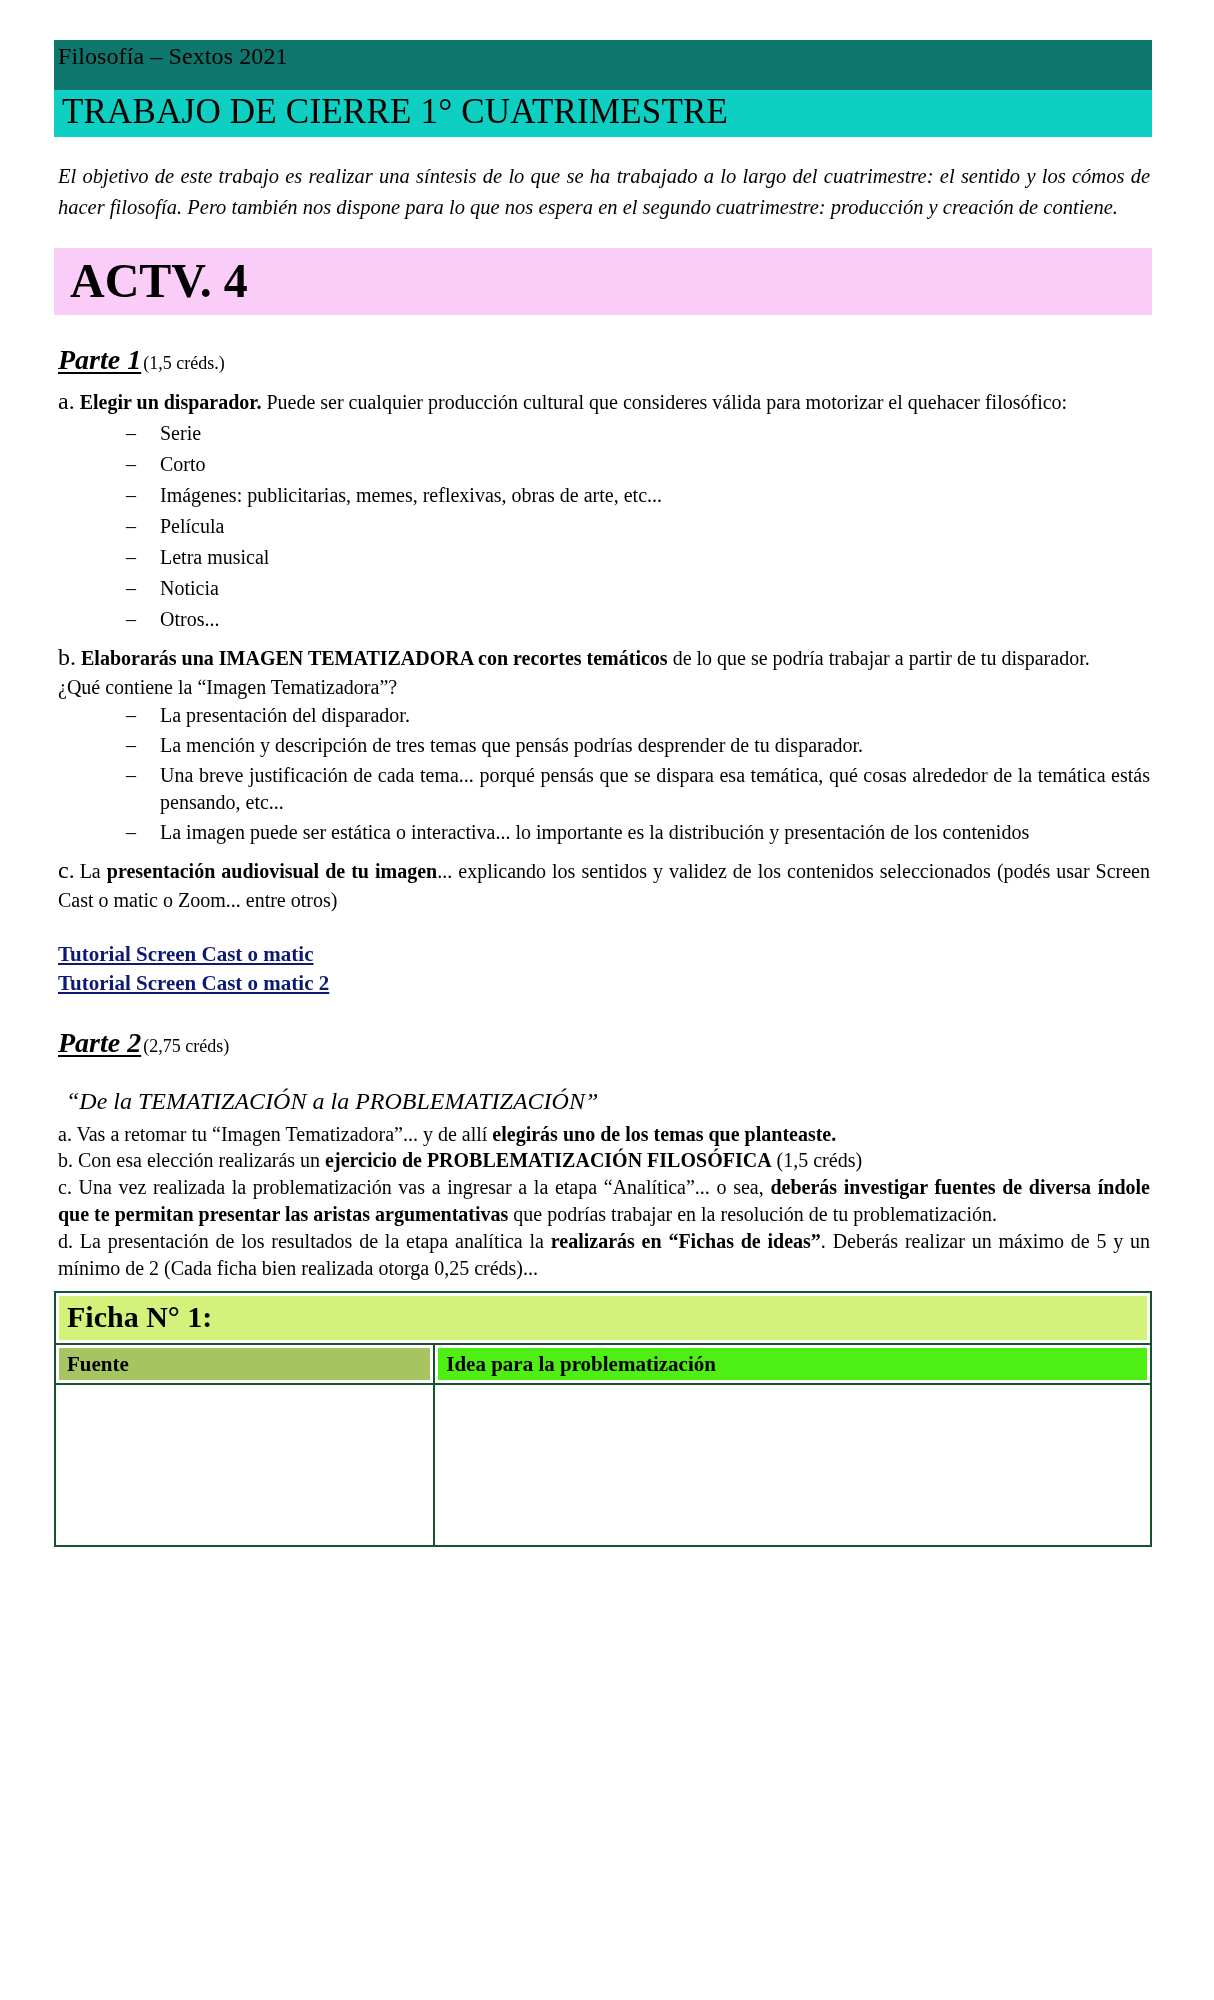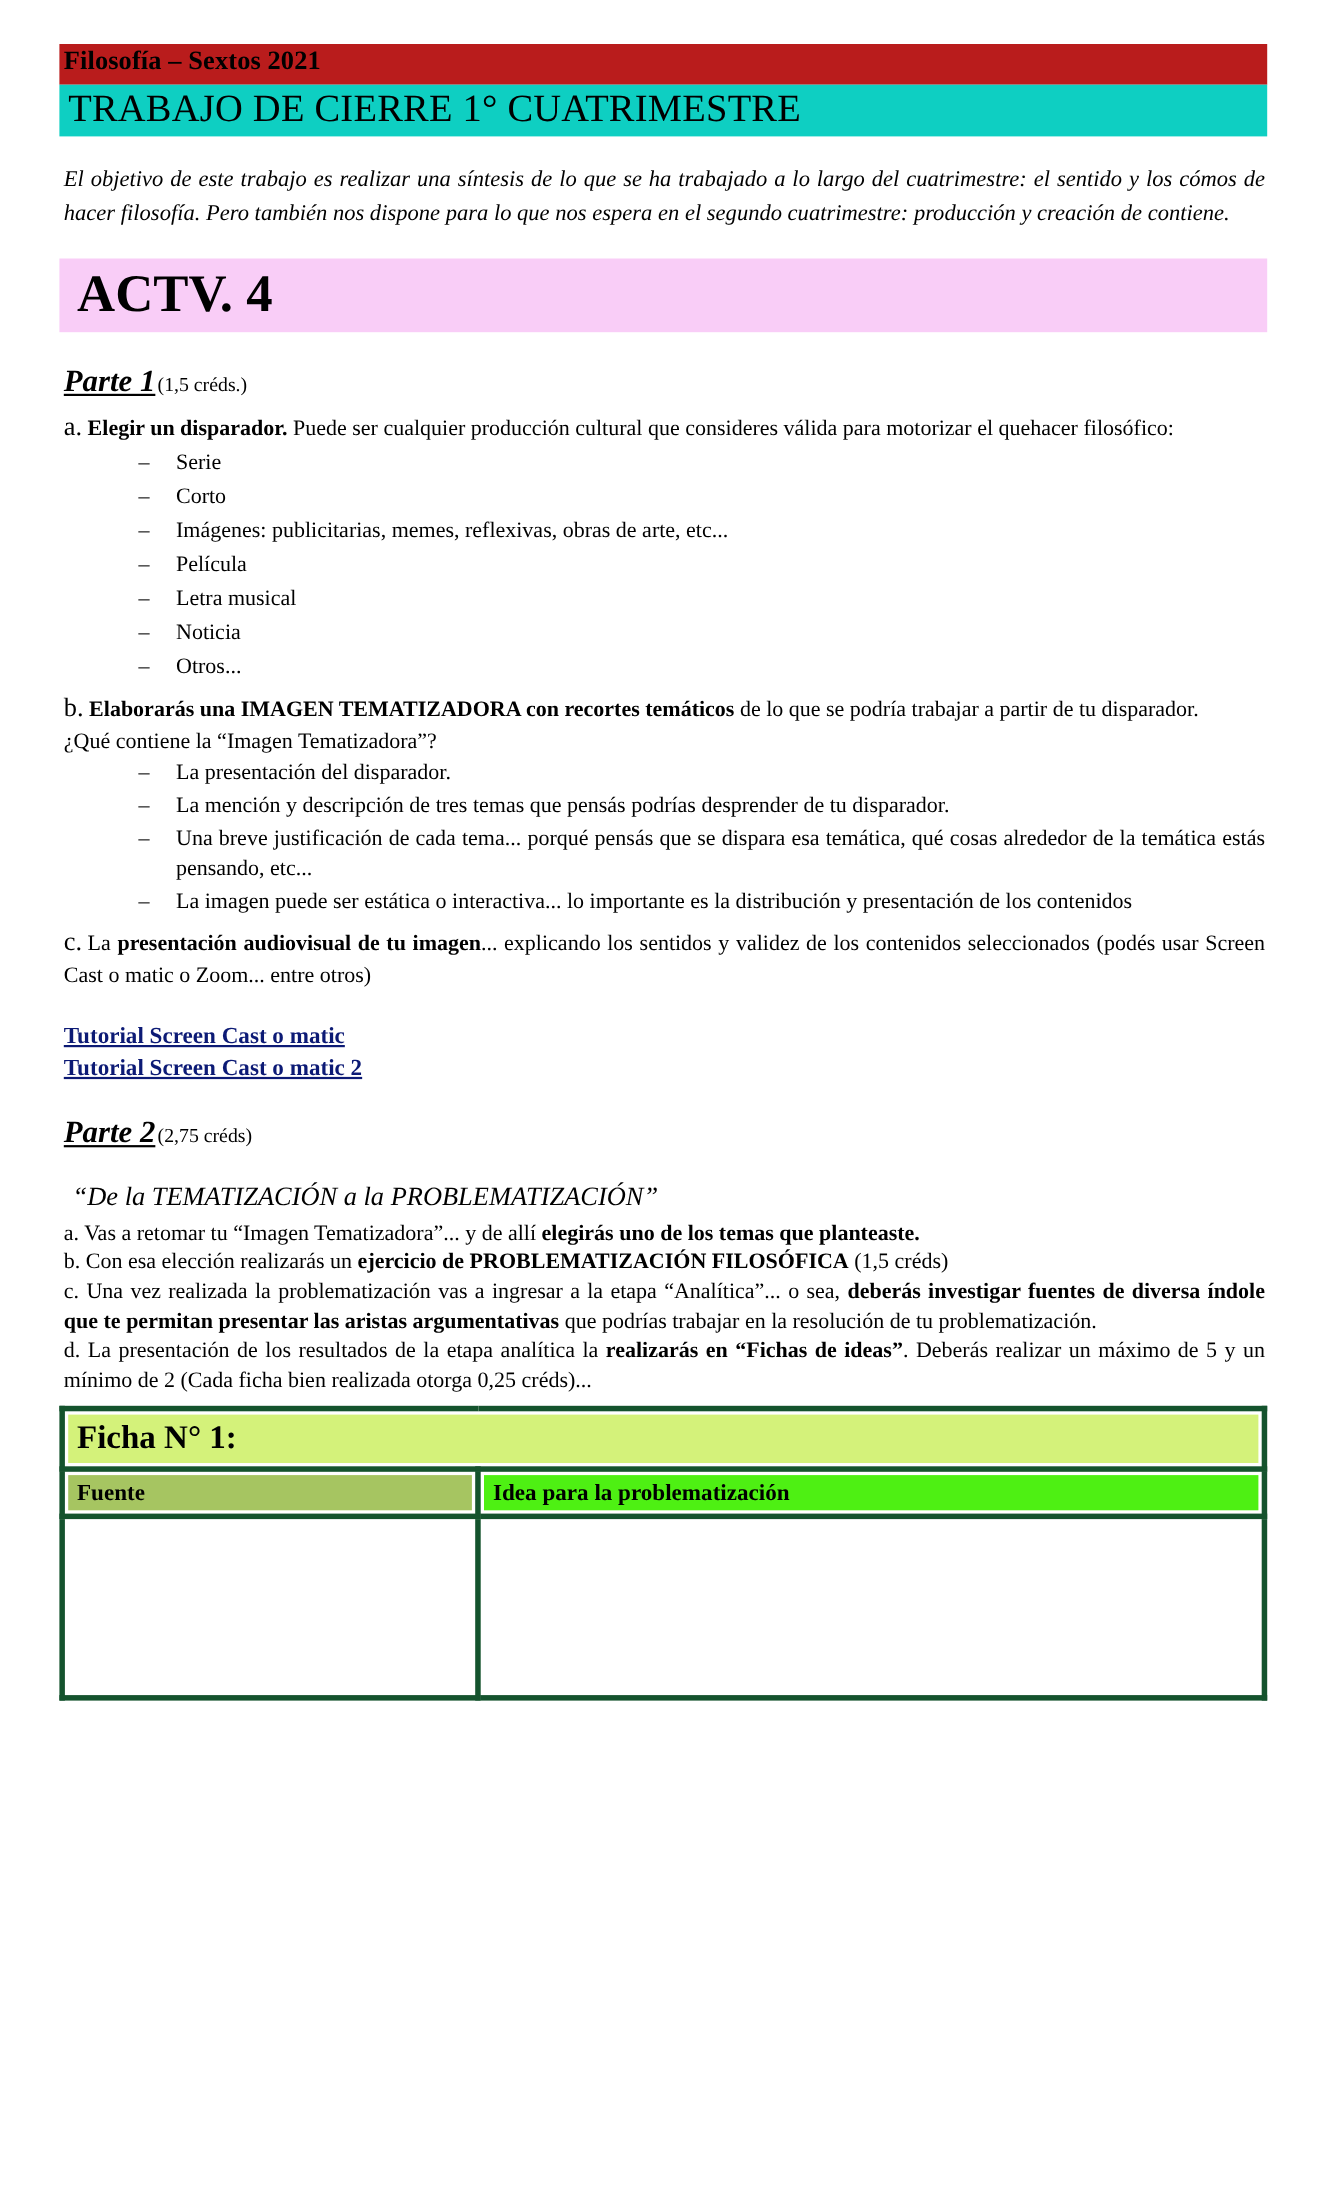--- a/index.html
+++ b/index.html
@@ -17,25 +17,25 @@
   .page {
     width: 1214px;
     min-height: 2000px;
     box-sizing: border-box;
     padding: 40px 62px 20px 54px;
     position: relative;
   }
 
   
   .hdr-purple {
-    background: #b91c1c;
-    font-weight: bold;
+    background: #0f766e;
+    font-weight: normal;
     font-size: 24px;
     line-height: 1.16;
-    padding: 3px 0 6px 4px;
+    padding: 3px 0 19px 4px;
     letter-spacing: 0.1px;
   }
   .hdr-teal {
     background: #0ecfc2;
     font-size: 35px;
     line-height: 1.16;
     padding: 2px 0 5px 8px;
     letter-spacing: 0.2px;
   }
 
@@ -140,21 +140,21 @@
   }
 
   
   table.ficha {
     border-collapse: collapse;
     width: 100%;
     margin-top: 10px;
     table-layout: fixed;
   }
   table.ficha td {
-    border: 5px solid #14532d;
+    border: 2px solid #14532d;
     vertical-align: top;
     padding: 0;
   }
   .ficha-title-cell { background: #ffffff; }
   .ficha-title-inner {
     background: #d4f27a;
     font-weight: bold;
     font-size: 30px;
     line-height: 1.22;
     padding: 3px 6px 4px 8px;

